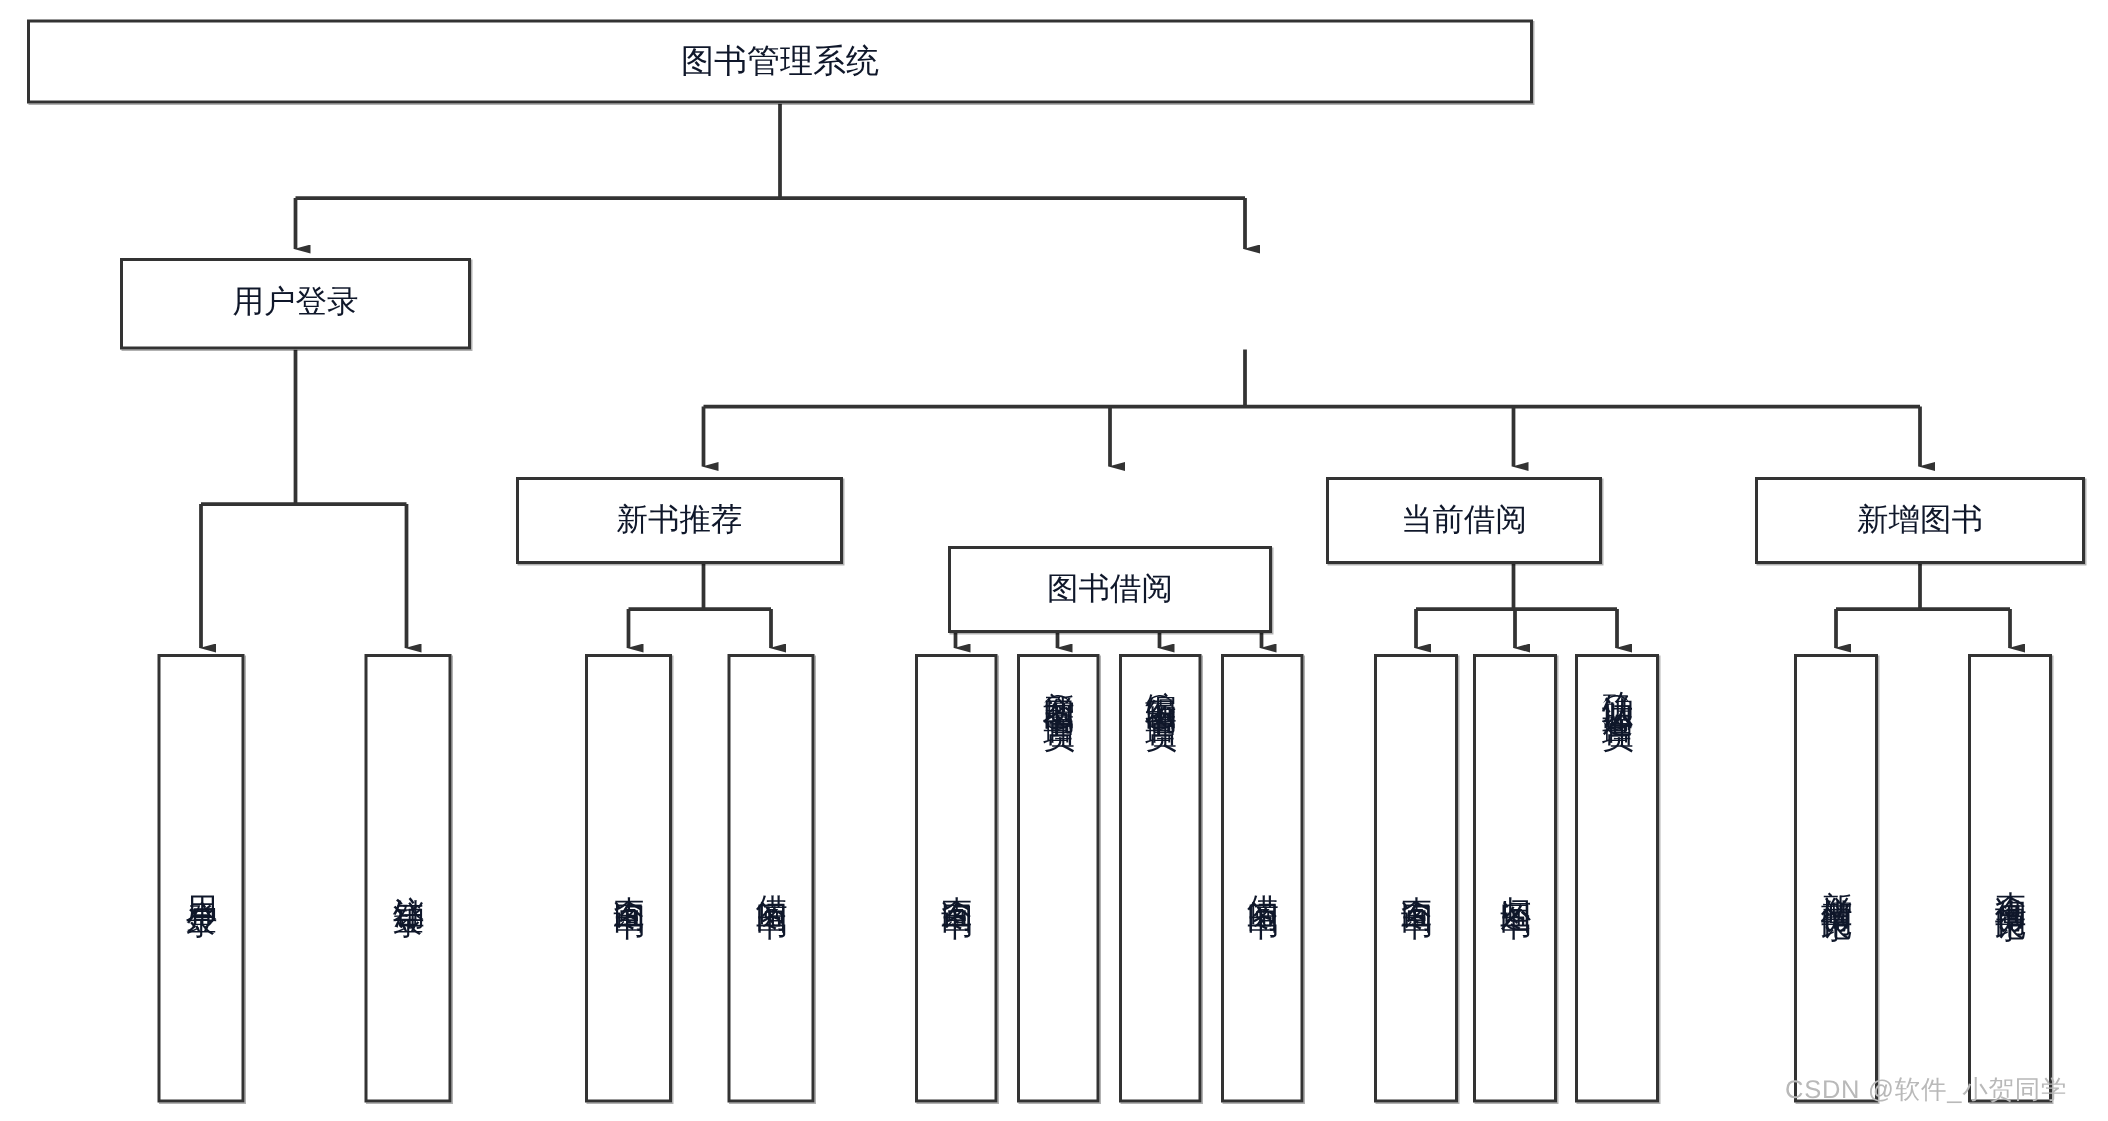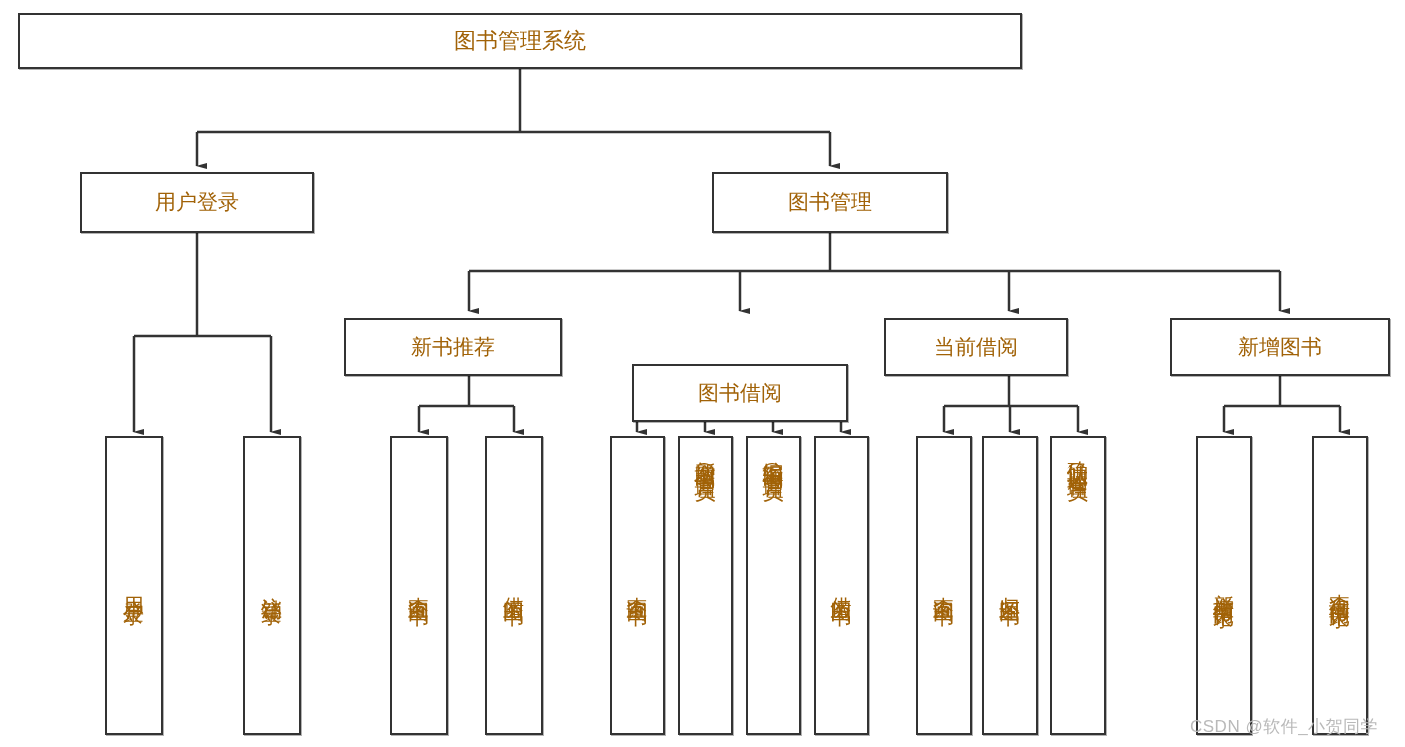--- a/index.html
+++ b/index.html
@@ -26,21 +26,21 @@
     pointer-events: none;
   }
   .node {
     position: absolute;
     box-sizing: border-box;
     background: #ffffff;
     border: 2px solid #333333;
     display: flex;
     align-items: center;
     justify-content: center;
-    color: #a16207;
+    color: #0f172a;
     box-shadow: 1px 1px 0 rgba(0,0,0,0.30);
   }
   .node .label {
     display: block;
     text-align: center;
     line-height: 1.18;
     white-space: nowrap;
   }
   
   .node.horiz .label {
@@ -132,23 +132,20 @@
     </g>
   </svg>
 
   <div class="node horiz root" style="left:18px; top:13px; width:1004px; height:56px;">
     <span class="label">图书管理系统</span>
   </div>
 
   <div class="node horiz" style="left:80px; top:172px; width:234px; height:61px;">
     <span class="label">用户登录</span>
   </div>
-  <div class="node horiz" style="left:712px; top:172px; width:236px; height:61px;">
-    <span class="label">图书管理</span>
-  </div>
 
   <div class="node horiz" style="left:344px; top:318px; width:218px; height:58px;">
     <span class="label">新书推荐</span>
   </div>
   <div class="node horiz" style="left:632px; top:318px; width:216px; height:58px;margin-top:46px;">
     <span class="label">图书借阅</span>
   </div>
   <div class="node horiz" style="left:884px; top:318px; width:184px; height:58px;">
     <span class="label">当前借阅</span>
   </div>

